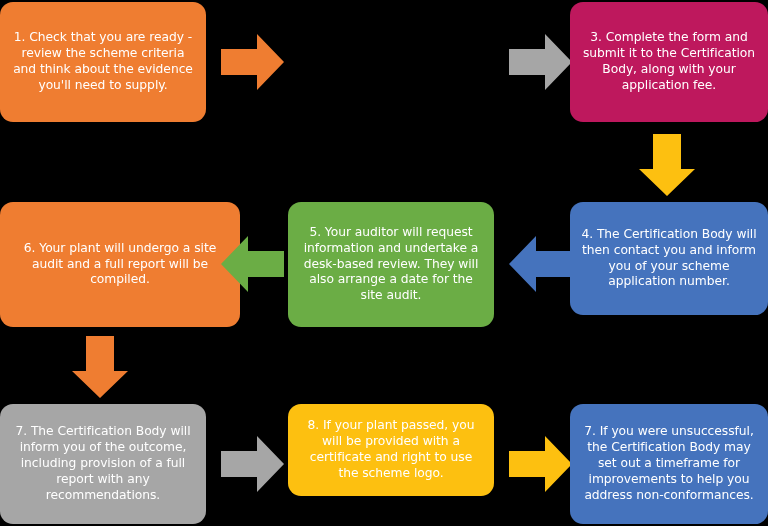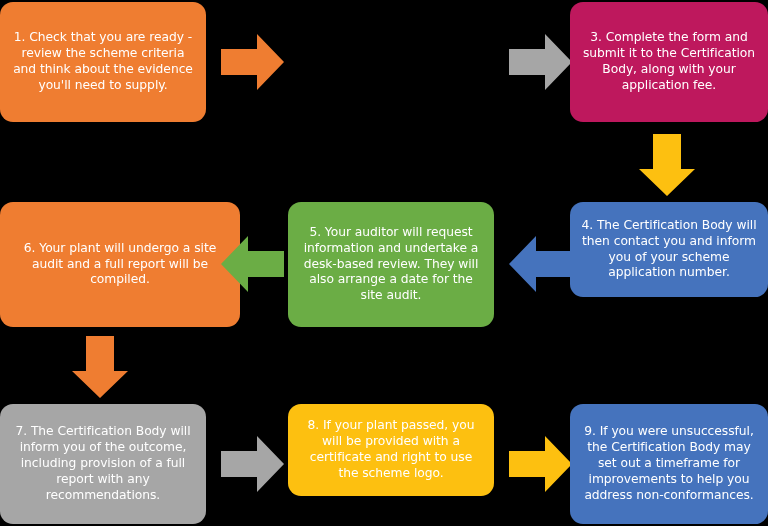--- a/index.html
+++ b/index.html
@@ -61,21 +61,21 @@
   <div class="box" id="b5" style="left:288px;top:202px;width:206px;height:125px;background:#6BAD45;">
     <span class="txt">5. Your auditor will request information and undertake a desk-based review. They will also arrange a date for the site audit.</span>
   </div>
 
   <div class="arrow" style="left:509px;top:234px;width:63px;height:60px;">
     <svg viewBox="0 0 63 60" preserveAspectRatio="none" aria-hidden="true">
       <polygon points="63,17 27,17 27,2 0,30 27,58 27,43 63,43" fill="#4573BD"></polygon>
     </svg>
   </div>
 
-  <div class="box" id="b4" style="left:570px;top:202px;width:198px;height:95px;background:#4573BD;">
+  <div class="box" id="b4" style="left:570px;top:202px;width:198px;height:113px;background:#4573BD;">
     <span class="txt">4. The Certification Body will then contact you and inform you of your scheme application number.</span>
   </div>
 
   <div class="arrow" style="left:70px;top:336px;width:60px;height:62px;">
     <svg viewBox="0 0 60 62" preserveAspectRatio="none" aria-hidden="true">
       <polygon points="16,0 44,0 44,35 58,35 30,62 2,35 16,35" fill="#EF7D31"></polygon>
     </svg>
   </div>
 
   <div class="box" id="b7" style="left:0px;top:404px;width:206px;height:120px;background:#A6A6A6;">
@@ -92,16 +92,16 @@
     <span class="txt">8. If your plant passed, you will be provided with a certificate and right to use the scheme logo.</span>
   </div>
 
   <div class="arrow" style="left:509px;top:434px;width:63px;height:60px;">
     <svg viewBox="0 0 63 60" preserveAspectRatio="none" aria-hidden="true">
       <polygon points="0,17 36,17 36,2 63,30 36,58 36,43 0,43" fill="#FDC010"></polygon>
     </svg>
   </div>
 
   <div class="box" id="b9" style="left:570px;top:404px;width:198px;height:120px;background:#4573BD;">
-    <span class="txt">9. If you were unsuccessful, the Certification Body may set out a timeframe for improvements to help you address non-conformances.</span>
+    <span class="txt">7. If you were unsuccessful, the Certification Body may set out a timeframe for improvements to help you address non-conformances.</span>
   </div>
 
 </div>
 
 </body></html>

